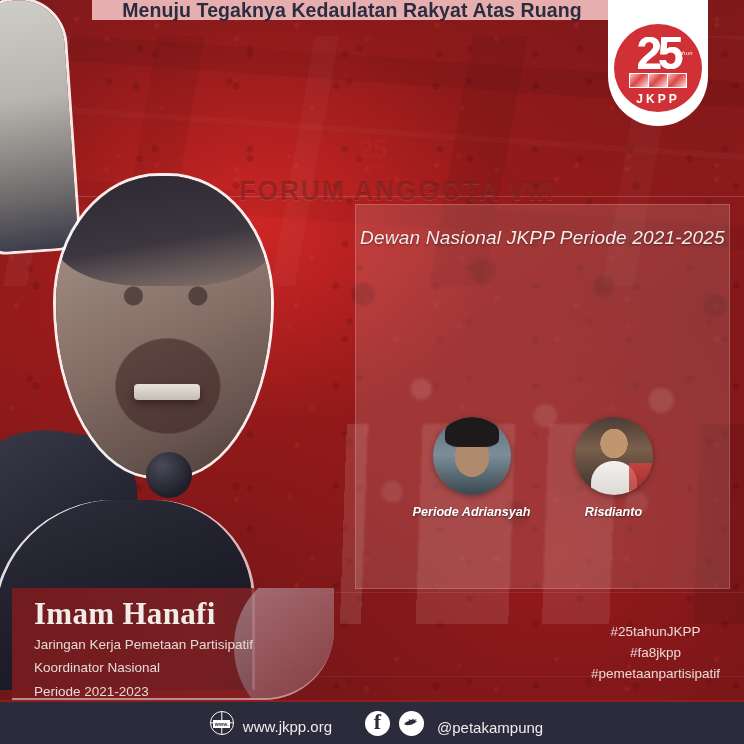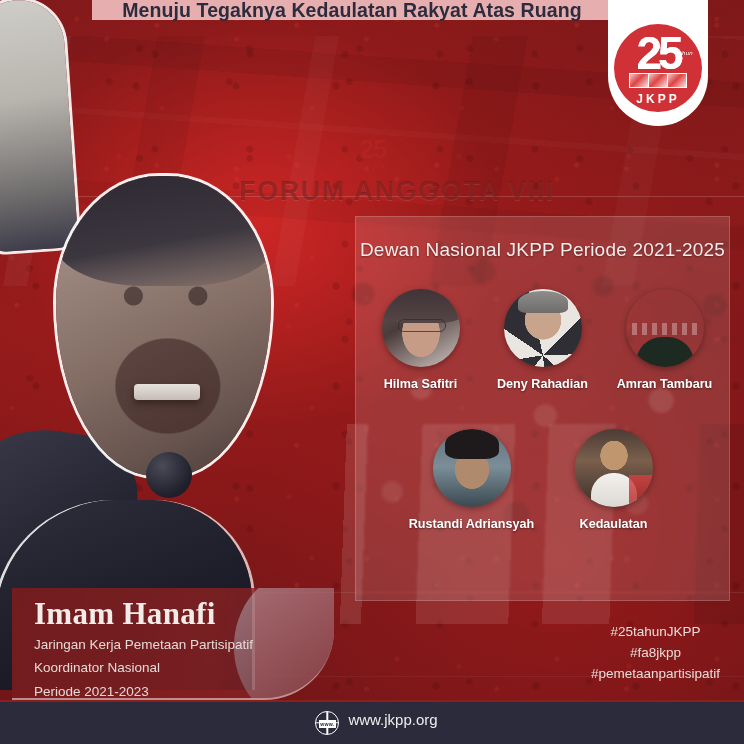--- a/index.html
+++ b/index.html
@@ -176,24 +176,25 @@
     background:linear-gradient(#e7e2da,#c6bdb2);border-radius:4px;
     box-shadow:0 4px 7px rgba(40,20,18,.6);
   }
   .hero-mic{
     position:absolute;left:176px;top:452px;width:46px;height:46px;border-radius:50%;
     background:radial-gradient(circle at 35% 30%,#4a4a58,#1f1f2b 70%);
   }
 
   
   .panel{
-    position:absolute;left:355px;top:216px;width:375px;height:385px;
+    position:absolute;left:355px;top:204px;width:375px;height:385px;
     background:rgba(255,255,255,.13);
     border:1px solid rgba(255,255,255,.18);
     backdrop-filter:blur(1px);
+    font-style:italic;
   }
   .panel-title{
     position:absolute;left:0;right:0;top:22px;text-align:center;
     font-size:19px;font-weight:400;color:#f4eceb;letter-spacing:.2px;
     text-shadow:0 1px 2px rgba(0,0,0,.4);
   }
   .row{
     position:absolute;left:0;right:0;display:flex;justify-content:center;gap:22px;
   }
   .row-1{top:72px;}
@@ -294,21 +295,21 @@
     position:absolute;right:24px;top:622px;text-align:center;
     font-size:13.5px;color:#e9dcd9;line-height:1.55;
   }
 
   
   .footer{
     position:absolute;left:0;bottom:0;width:744px;height:44px;
     background:#2b2b3b;display:flex;align-items:center;justify-content:center;gap:14px;
     border-top:2px solid #8e1d1e;
   }
-  .f-item{display:flex;align-items:flex-start;gap:9px;padding-left:9px;}
+  .f-item{display:flex;align-items:flex-end;gap:9px;padding-left:9px;}
   .f-text{font-size:15px;color:#efeced;}
   .ic{flex:0 0 auto;display:block;}
   .globe{
     width:24px;height:24px;border-radius:50%;border:1.6px solid #fff;position:relative;overflow:hidden;
   }
   .globe:before{
     content:"";position:absolute;left:50%;top:-2px;width:1.4px;height:28px;background:#fff;transform:translateX(-50%);
   }
   .globe:after{
     content:"";position:absolute;left:-2px;top:50%;width:28px;height:1.4px;background:#fff;transform:translateY(-50%);
@@ -391,43 +392,29 @@
           <i></i>
           <i></i>
         </div>
       <div class="logo-jkpp">JKPP</div>
     </div>
   </div>
 
   <div class="panel">
     <div class="panel-title">Dewan Nasional JKPP Periode 2021-2025</div>
 
-    <div class="row row-1">
-      <div class="member">
-        <div class="avatar av-hilma"></div>
-        <div class="mname">Hilma Safitri</div>
-      </div>
-      <div class="member">
-        <div class="avatar av-deny"></div>
-        <div class="mname">Deny Rahadian</div>
-      </div>
-      <div class="member">
-        <div class="avatar av-amran"></div>
-        <div class="mname">Amran Tambaru</div>
-      </div>
-    </div>
 
     <div class="row row-2">
       <div class="member">
         <div class="avatar av-rustandi"></div>
-        <div class="mname">Rustandi Adriansyah</div>
+        <div class="mname">Periode Adriansyah</div>
       </div>
       <div class="member">
         <div class="avatar av-risdianto"></div>
-        <div class="mname">Kedaulatan</div>
+        <div class="mname">Risdianto</div>
       </div>
     </div>
   </div>
 
   <div class="plate">
     <div class="plate-inner">
       <div class="pname">Imam Hanafi</div>
       <div class="prole">Jaringan Kerja Pemetaan Partisipatif</div>
       <div class="prole">Koordinator Nasional</div>
       <div class="prole">Periode 2021-2023</div>
@@ -440,15 +427,20 @@
     <div>#pemetaanpartisipatif</div>
   </div>
 
   <div class="footer">
     <div class="f-item">
       <span class="ic globe">
         <em>www.</em>
       </span>
       <span class="f-text">www.jkpp.org</span>
     </div>
+    <div class="f-item" style="margin-left:10px">
+      <span class="ic fb"></span>
+      <span class="ic tw"></span>
+      <span class="f-text" style="margin-left:4px">@petakampung</span>
+    </div>
   </div>
 
 </div>
 
 </body></html>

